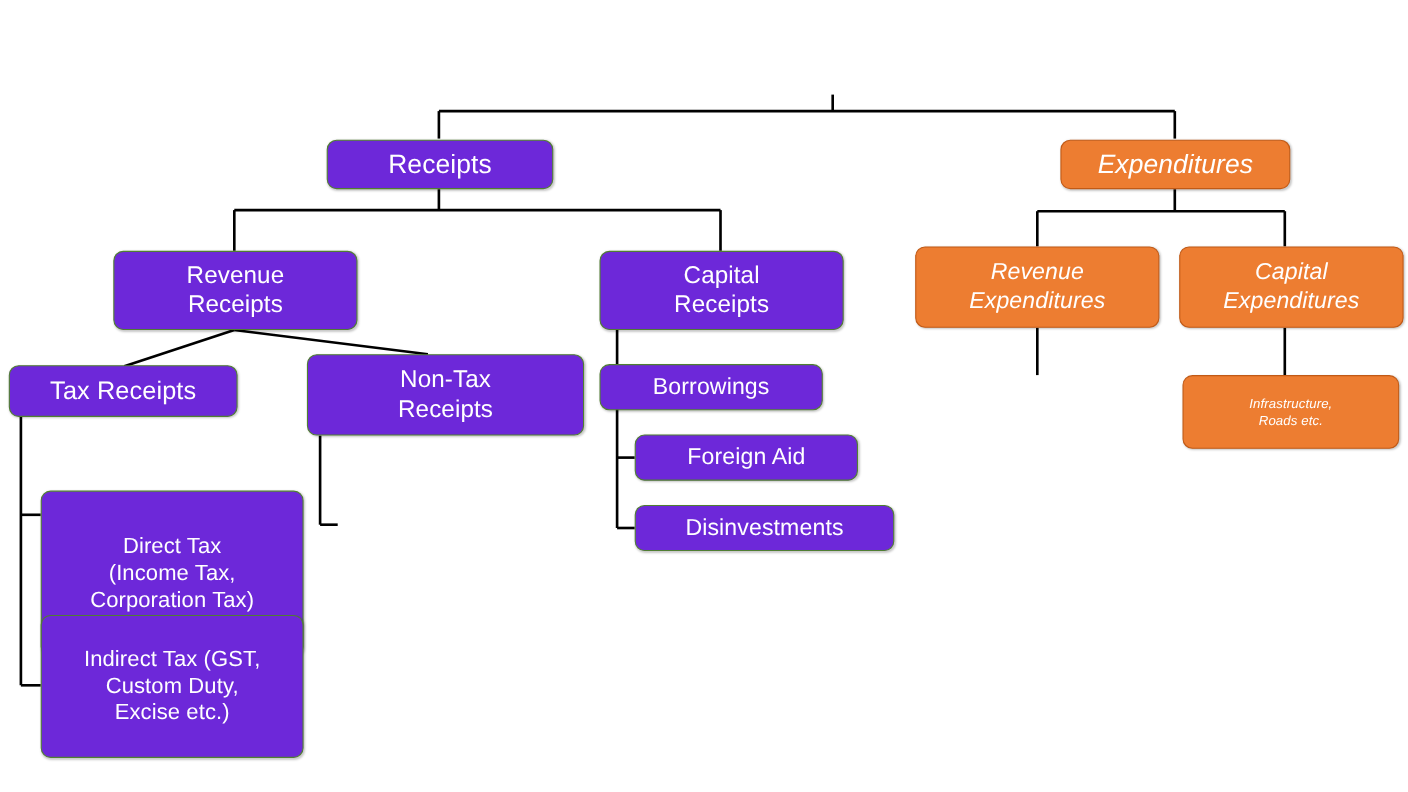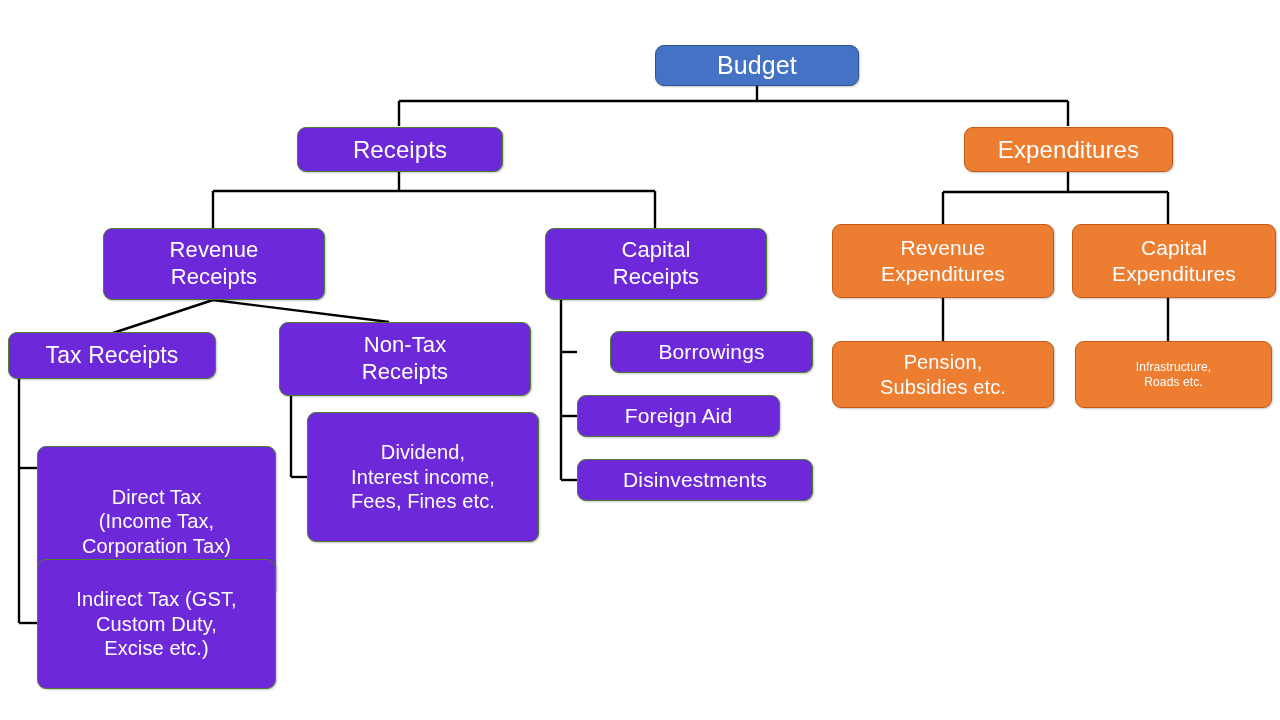--- a/index.html
+++ b/index.html
@@ -38,21 +38,21 @@
     box-shadow: 1px 1px 2px rgba(0,0,0,0.22);
     z-index: 3;
   }
   .node .label {
     display: block;
     width: 100%;
     white-space: pre-line;
   }
   .fill-blue  { background: #4472C4; border: 1px solid #2F528F; }
   .fill-green { background: #6d28d9; border: 1px solid #507E32; }
-  .fill-orange{ background: #ED7D31; border: 1px solid #C15A16; }
+  .fill-orange{ background: #ED7D31; border: 1px solid #C15A16; font-style: italic; }
 </style>
 </head>
 <body>
 
 <div id="canvas">
 
   <svg id="connector-layer" viewBox="0 0 1280 720" width="1280" height="720">
     <g stroke="#000000" stroke-width="2.4" fill="none" stroke-linecap="butt">
 
       <path d="M757,86 L757,101"></path>
@@ -83,23 +83,20 @@
       <path d="M1068,172 L1068,192"></path>
       <path d="M943,192 L1168,192"></path>
       <path d="M943,192 L943,224"></path>
       <path d="M1168,192 L1168,224"></path>
 
       <path d="M943,298 L943,341"></path>
       <path d="M1168,298 L1168,341"></path>
     </g>
   </svg>
 
-  <div class="node fill-blue" style="left:655px; top:45px; width:204px; height:41px; font-size:25px;">
-    <span class="label">Budget</span>
-  </div>
 
   <div class="node fill-green" style="left:297px; top:127px; width:206px; height:45px; font-size:24px;">
     <span class="label">Receipts</span>
   </div>
 
   <div class="node fill-orange" style="left:964px; top:127px; width:209px; height:45px; font-size:24px;">
     <span class="label">Expenditures</span>
   </div>
 
   <div class="node fill-green" style="left:103px; top:228px; width:222px; height:72px; font-size:22px;">
@@ -124,21 +121,21 @@
 
   <div class="node fill-green" style="left:8px; top:332px; width:208px; height:47px; font-size:23px;">
     <span class="label">Tax Receipts</span>
   </div>
 
   <div class="node fill-green" style="left:279px; top:322px; width:252px; height:74px; font-size:22px;">
     <span class="label">Non-Tax
 Receipts</span>
   </div>
 
-  <div class="node fill-green" style="left:610px; top:331px; width:203px; height:42px; font-size:21px;">
+  <div class="node fill-green" style="left:545px; top:331px; width:203px; height:42px; font-size:21px;">
     <span class="label">Borrowings</span>
   </div>
 
   <div class="node fill-green" style="left:577px; top:395px; width:203px; height:42px; font-size:21px;">
     <span class="label">Foreign Aid</span>
   </div>
 
   <div class="node fill-green" style="left:577px; top:459px; width:236px; height:42px; font-size:21px;">
     <span class="label">Disinvestments</span>
   </div>
@@ -148,29 +145,20 @@
 (Income Tax,
 Corporation Tax)</span>
   </div>
 
   <div class="node fill-green" style="left:37px; top:559px; width:239px; height:130px; font-size:20px;">
     <span class="label">Indirect Tax (GST,
 Custom Duty,
 Excise etc.)</span>
   </div>
 
-  <div class="node fill-green" style="left:307px; top:412px; width:232px; height:130px; font-size:20px;">
-    <span class="label">Dividend,
-Interest income,
-Fees, Fines etc.</span>
-  </div>
 
-  <div class="node fill-orange" style="left:832px; top:341px; width:222px; height:67px; font-size:20px;">
-    <span class="label">Pension,
-Subsidies etc.</span>
-  </div>
 
   <div class="node fill-orange" style="left:1075px; top:341px; width:197px; height:67px; font-size:12px;">
     <span class="label">Infrastructure,
 Roads etc.</span>
   </div>
 
 </div>
 
 </body></html>

